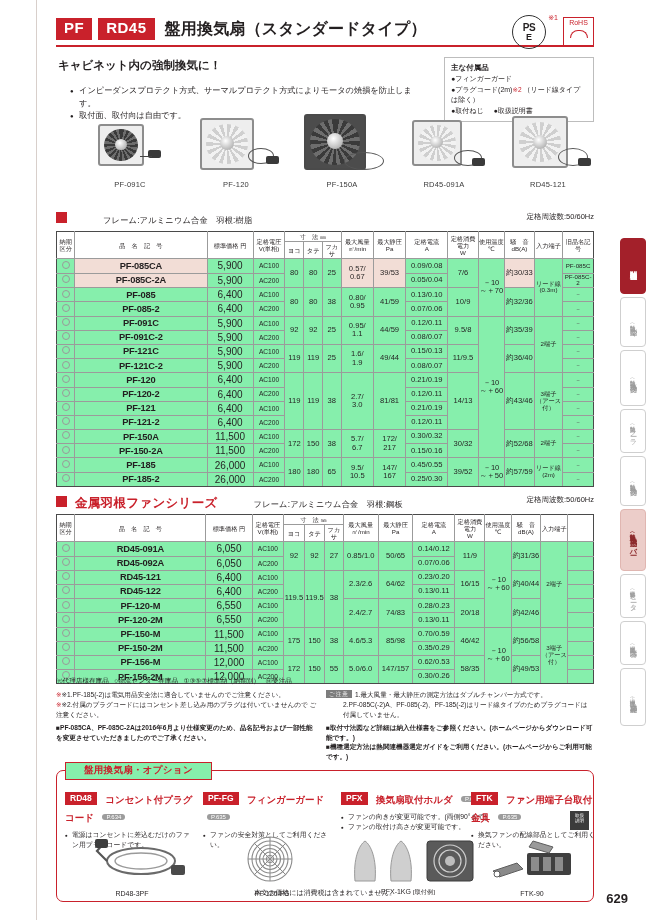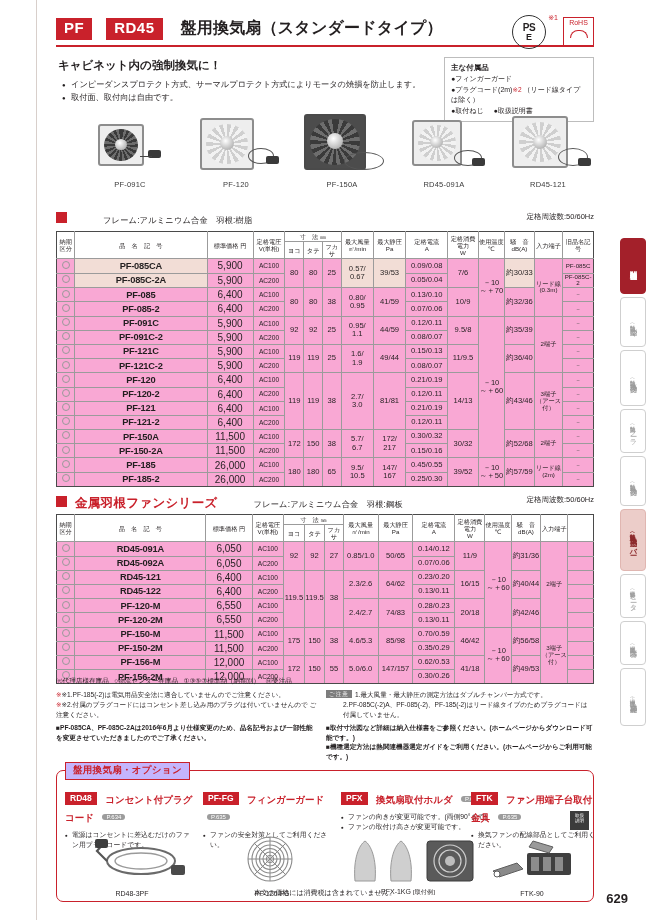--- a/index.html
+++ b/index.html
@@ -9,21 +9,21 @@
     background: #ffffff;
     font-family: "Liberation Sans", "DejaVu Sans", sans-serif;
     color: #231f20;
     position: relative;
     overflow: hidden;
   }
   .page { position: relative; width: 650px; height: 920px; }
 
   
   .header { position: absolute; left: 56px; top: 18px; width: 538px; }
-  .hdr-row { display: flex; align-items: center; gap: 14px; }
+  .hdr-row { display: flex; align-items: flex-end; gap: 6px; }
   .tag-pf, .tag-rd45 {
     background: #c9212b; color: #fff; font-weight: bold;
     font-size: 15px; padding: 2px 8px 3px; line-height: 1.1;
     letter-spacing: .5px;
   }
   .hdr-title {
     font-size: 16px; font-weight: bold; margin-left: 4px;
     letter-spacing: .2px;
   }
   .hdr-rule { border-bottom: 2.2px solid #c9212b; margin-top: 5px; }
@@ -41,21 +41,21 @@
     position: absolute; right: 0; top: -1px; width: 31px; height: 30px;
     border: 1px solid #c9212b; color: #c9212b; font-size: 7px;
     text-align: center; padding-top: 1px; line-height: 1.1;
   }
   .rohs .arc { display:block; margin: 3px auto 0; width: 18px; height: 8px;
     border: 1.2px solid #c9212b; border-bottom: none; border-radius: 18px 18px 0 0; }
 
   
   .lead { position: absolute; left: 58px; top: 58px; width: 370px; }
   .lead h2 { font-size: 11.5px; margin: 0 0 6px; font-weight: bold; }
-  .lead ul { margin: 4px; padding: 0; list-style: none; }
+  .lead ul { margin: 12px; padding: 0; list-style: none; }
   .lead li { font-size: 8.2px; line-height: 1.55; padding-left: 9px; position: relative; }
   .lead li:before { content: "●"; position: absolute; left: 0; font-size: 6px; top: 2px; }
 
   
   .acc-box {
     position: absolute; left: 444px; top: 57px; width: 150px;
     border: 1px solid #bdbdbd; background: #fff;
     padding: 4px 6px 5px; font-size: 7px; line-height: 1.5;
   }
   .acc-box .acc-title { font-weight: bold; font-size: 7.5px; margin-bottom: 1px; }
@@ -87,21 +87,21 @@
   
   .sec-head { position: absolute; display: flex; align-items: baseline; gap: 8px; }
   .sec-sq { display: inline-block; width: 11px; height: 11px; background: #c9212b; }
   .sec-title { font-size: 12.5px; font-weight: bold; color: #c9212b; letter-spacing: .3px; }
   .sec-sub { font-size: 8.2px; color: #231f20; letter-spacing: .2px; margin-left: 28px; }
   .sec-freq { position: absolute; right: 0; font-size: 7.5px; }
 
   
   table.spec {
     position: absolute; border-collapse: collapse;
-    font-size: 7.6px; background: #f9a8d4;
+    font-size: 7.6px; background: #86efac;
   }
   table.spec th, table.spec td {
     border: 0.6px solid #9b9b9b; text-align: center; vertical-align: middle;
     padding: 0; line-height: 1.1;
   }
   table.spec thead th {
     background: #fff; font-weight: normal; font-size: 6.2px; line-height: 1.15;
     padding: 1px 0;
   }
   .outer-l { border-left: 1.4px solid #4a4a4a !important; }
@@ -125,23 +125,23 @@
     display: inline-block; background: #7d7d7d; color: #fff; font-size: 5.6px;
     padding: 0 3px; margin-right: 3px; vertical-align: 1px; letter-spacing: 1px;
   }
 
   
   .opt-panel {
     position: absolute; left: 56px; top: 770px; width: 538px; height: 132px;
     border: 1.3px solid #c9212b; border-radius: 7px; background: #fff;
   }
   .opt-head {
-    position: absolute; left: 8px; top: -9px; background: #c4b5fd;
+    position: absolute; left: 8px; top: -9px; background: #86efac;
     border: 1.1px solid #c9212b; color: #c9212b; font-weight: bold;
-    font-size: 9.5px; padding: 1px 7px 2px; letter-spacing: .3px;
+    font-size: 9.5px; padding: 1px 18px 2px; letter-spacing: .3px;
   }
   .opt-col { position: absolute; top: 18px; width: 130px; }
   .opt-tag {
     display: inline-block; background: #c9212b; color: #fff; font-weight: bold;
     font-size: 8.5px; padding: 1px 5px 2px; vertical-align: 2px;
   }
   .opt-name { font-size: 9.5px; font-weight: bold; color: #c9212b; margin-left: 4px; }
   .opt-page {
     display: inline-block; background: #9c9c9c; color: #fff; font-size: 6px;
     padding: 0 4px; border-radius: 6px; margin-left: 4px; vertical-align: 2px;
@@ -663,21 +663,21 @@
           <td class="outer-l"><span class="mark-o"></span></td>
           <td colspan="2" class="c-model">PF-156-M</td>
           <td class="c-price">12,000</td>
           <td class="c-volt">AC100</td>
           <td rowspan="2" class=" outer-b">172</td>
           <td rowspan="2" class=" outer-b">150</td>
           <td rowspan="2" class=" outer-b">55</td>
           <td rowspan="2" class=" outer-b">5.0/6.0</td>
           <td rowspan="2" class=" outer-b">147/157</td>
           <td class="">0.62/0.53</td>
-          <td rowspan="2" class=" outer-b">41/18</td>
+          <td rowspan="2" class=" outer-b">58/35</td>
           <td rowspan="2" class=" outer-b">約49/53</td>
           <td class="outer-r"></td>
         </tr>
         <tr style="height:14.2px">
           <td class="outer-l outer-b"><span class="mark-o"></span></td>
           <td colspan="2" class="c-model outer-b">PF-156-2M</td>
           <td class="c-price outer-b">12,000</td>
           <td class="c-volt outer-b">AC200</td>
           <td class=" outer-b">0.30/0.26</td>
           <td class="outer-r outer-b"></td>

